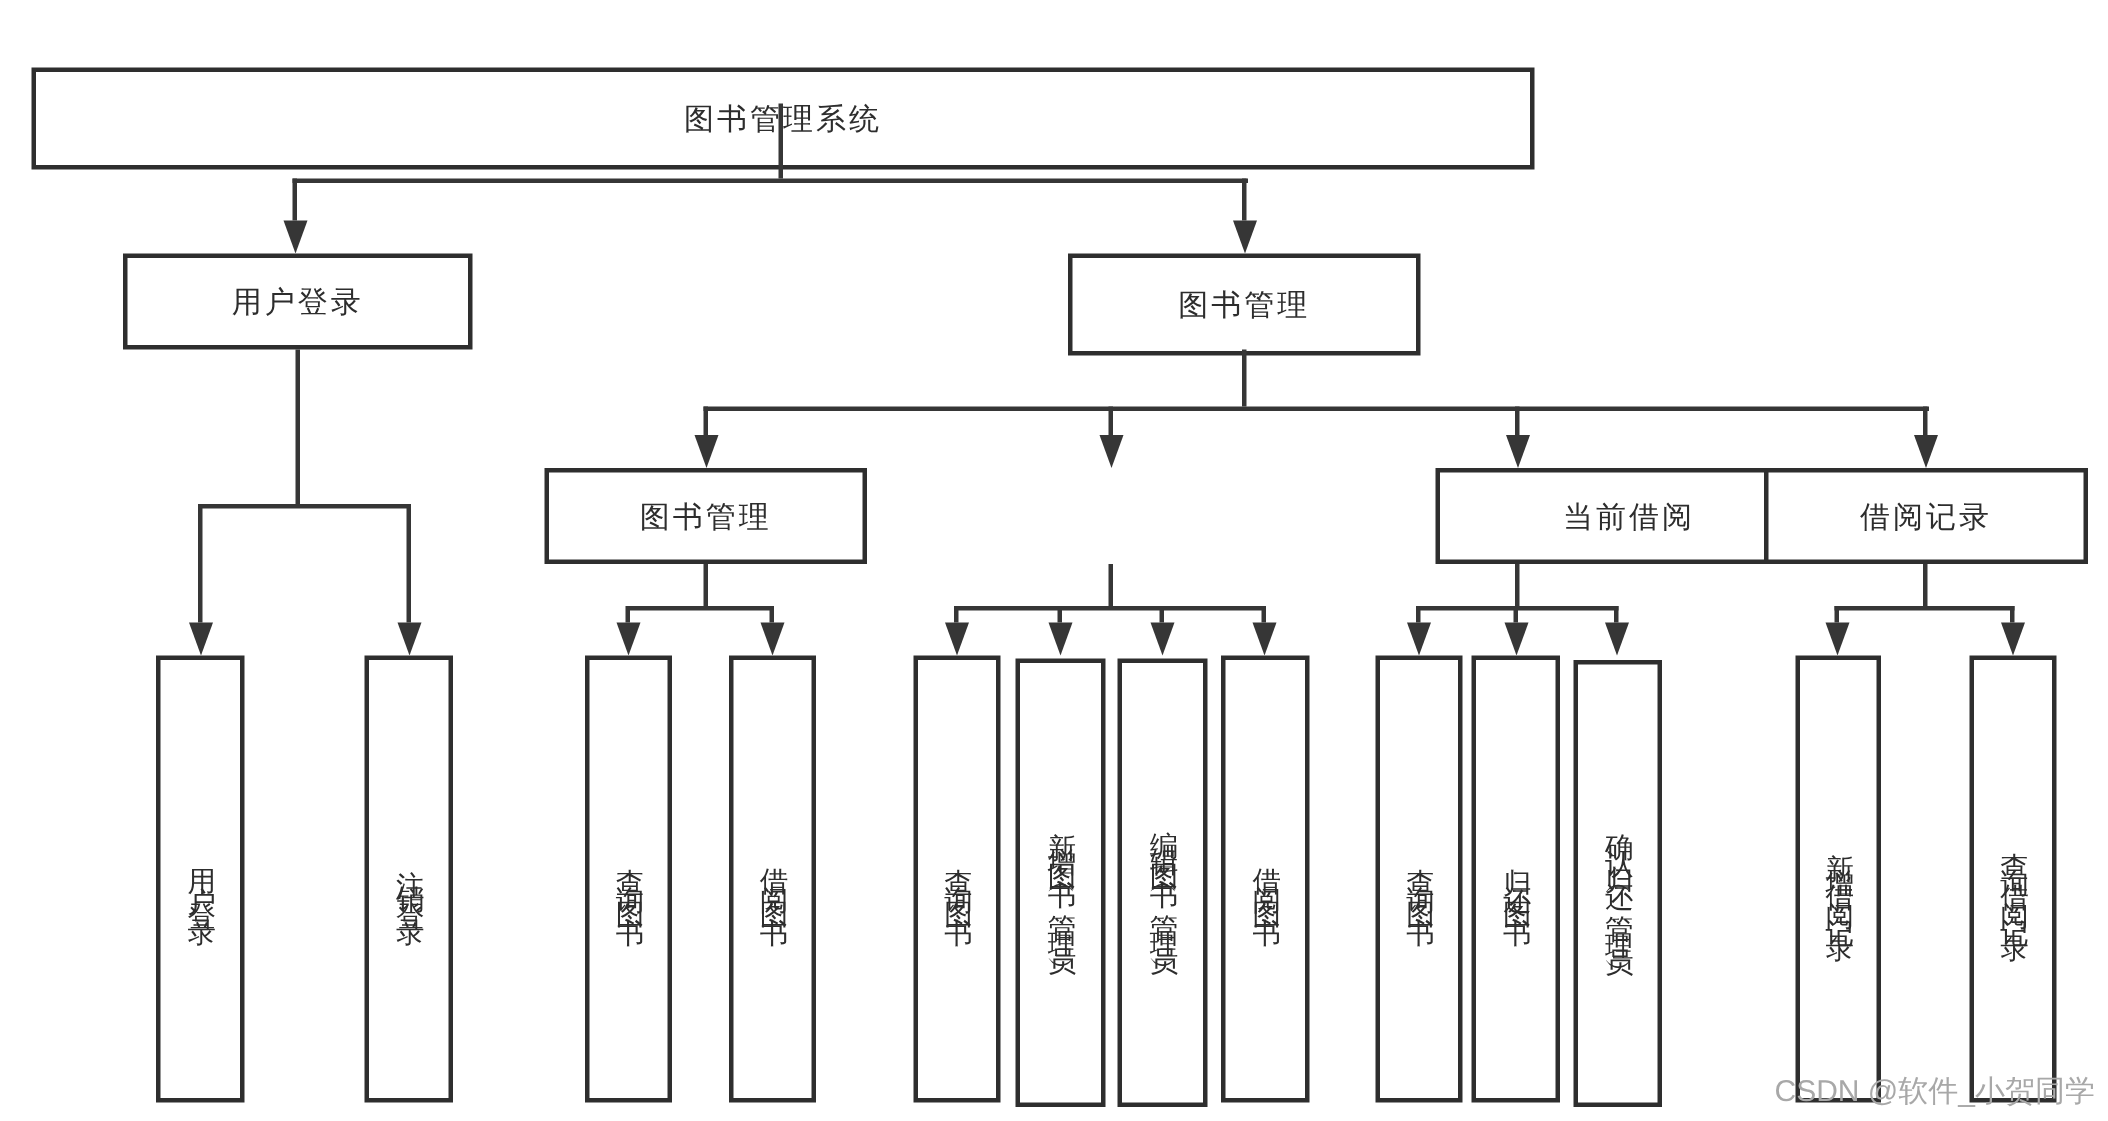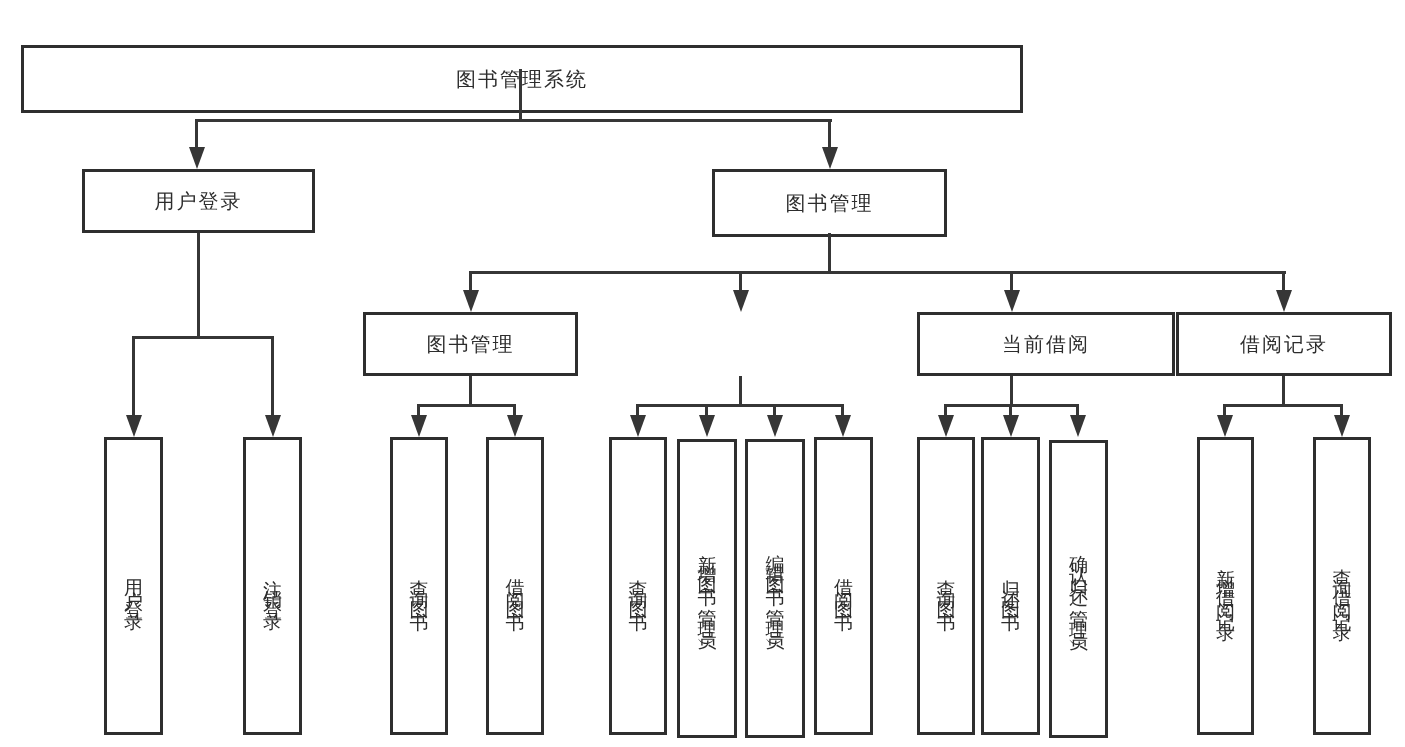--- a/index.html
+++ b/index.html
@@ -61,21 +61,21 @@
   <div class="vline" style="left:828px; top:233px; height:38px;"></div>
   <div class="hline" style="left:469px; top:271px; width:817px;"></div>
   <div class="drop" style="left:469px;  top:271px; height:19px;"></div>
   <div class="drop" style="left:739px;  top:271px; height:19px;"></div>
   <div class="drop" style="left:1010px; top:271px; height:19px;"></div>
   <div class="drop" style="left:1282px; top:271px; height:19px;"></div>
 
   <div class="node" style="left:363px; top:312px; width:215px; height:64px;">
     <span class="h-label">图书管理</span>
   </div>
-  <div class="node" style="left:917px; top:312px; width:258px; height:64px;">
+  <div class="node" style="left:957px; top:312px; width:258px; height:64px;">
     <span class="h-label">当前借阅</span>
   </div>
   <div class="node" style="left:1176px; top:312px; width:216px; height:64px;">
     <span class="h-label">借阅记录</span>
   </div>
 
   <div class="vline" style="left:469px; top:376px; height:28px;"></div>
   <div class="hline" style="left:418px; top:404px; width:97px;"></div>
   <div class="drop" style="left:417px; top:404px; height:11px;"></div>
   <div class="drop" style="left:513px; top:404px; height:11px;"></div>
@@ -135,14 +135,15 @@
     <span class="v-label">确认归还（管理员）</span>
   </div>
 
   <div class="node" style="left:1197px; top:437px; width:57px; height:298px;">
     <span class="v-label">新增借阅记录</span>
   </div>
   <div class="node" style="left:1313px; top:437px; width:58px; height:298px;">
     <span class="v-label">查询借阅记录</span>
   </div>
 
+  <div class="watermark">CSDN @软件_小贺同学</div>
 
 </div>
 
 </body></html>

